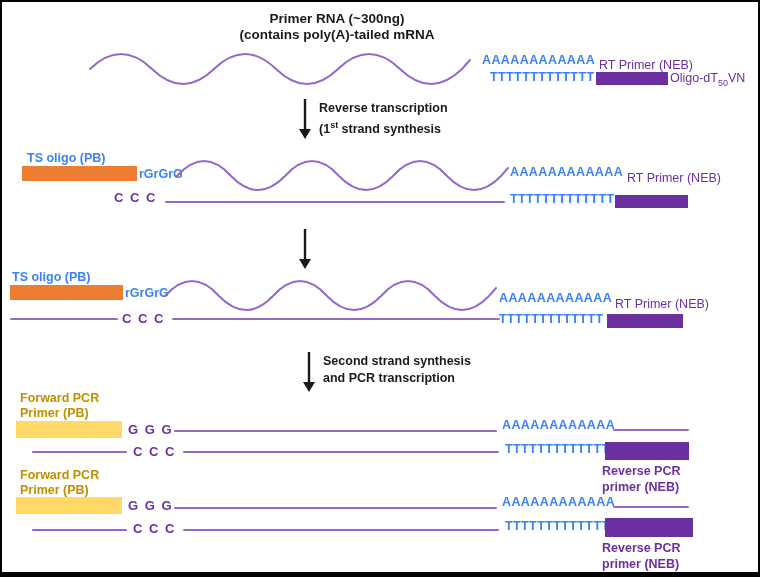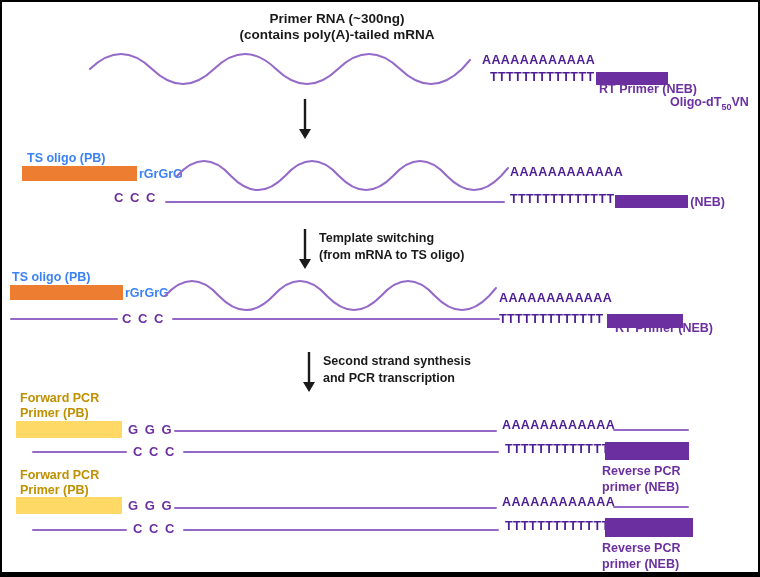--- a/index.html
+++ b/index.html
@@ -5,22 +5,22 @@
   html,body{margin:0;padding:0;background:#fff;}
   .frame{
     position:relative;width:760px;height:577px;box-sizing:border-box;
     background:#fff;border:2px solid #000;border-bottom-width:5px;
     font-family:"Liberation Sans",sans-serif;overflow:hidden;
   }
   .abs{position:absolute;}
   .title{font-weight:bold;font-size:13.5px;line-height:16px;color:#1a1a1a;text-align:center;white-space:nowrap;}
   .steptext{font-weight:bold;font-size:12.5px;line-height:17px;color:#1a1a1a;white-space:nowrap;}
   .steptext sup{font-size:9px;}
-  .seq{color:#4c1d95;font-weight:bold;font-size:12.5px;letter-spacing:0.4px;white-space:nowrap;}
-  .plabel{color:#6b2fa0;font-weight:bold;font-size:12.5px;white-space:nowrap;margin-top:24px;}
+  .seq{color:#3b82f6;font-weight:bold;font-size:12.5px;letter-spacing:0.4px;white-space:nowrap;}
+  .plabel{color:#6b2fa0;font-weight:normal;font-size:12.5px;white-space:nowrap;}
   .plabel sub{font-size:9px;}
   .gc{color:#6b2fa0;font-weight:bold;font-size:13px;letter-spacing:1.5px;white-space:nowrap;}
   .olabel{color:#3b82f6;font-weight:bold;font-size:12.5px;white-space:nowrap;}
   .glabel{color:#bf9000;font-weight:bold;font-size:12.5px;line-height:15px;white-space:nowrap;}
   .pbox{background:#6b2fa0;}
   .obox{background:#ed7d31;}
   .ybox{background:#ffd966;}
   .sline{height:2px;background:#9469c8;border-radius:2px;}
   .revlabel{color:#6b2fa0;font-weight:bold;font-size:12.5px;line-height:16px;white-space:nowrap;}
 </style>
@@ -41,44 +41,44 @@
   <div class="abs seq" style="left:480px;top:51px;">AAAAAAAAAAAA</div>
   <div class="abs plabel" style="left:597px;top:56px;">RT Primer (NEB)</div>
   <div class="abs seq" style="left:488px;top:68px;">TTTTTTTTTTTTT</div>
   <div class="abs pbox" style="left:594px;top:70px;width:72px;height:13px;"></div>
   <div class="abs plabel" style="left:668px;top:69px;"><span>Oligo-dT</span><sub>50</sub><span>VN</span></div>
 
   <svg class="abs" style="left:295px;top:96px;" width="16" height="42">
     <line x1="8" y1="1" x2="8" y2="32" stroke="#1a1a1a" stroke-width="2.4"></line>
     <polygon points="2,31 14,31 8,41" fill="#1a1a1a"></polygon>
   </svg>
+  <div class="abs steptext" style="left:317px;top:98px;">
+    <div>Reverse transcription</div>
+    <div><span>(1</span><sup>st</sup><span> strand synthesis</span></div>
+  </div>
 
   <div class="abs olabel" style="left:25px;top:149px;">TS oligo (PB)</div>
   <div class="abs obox" style="left:20px;top:164px;width:115px;height:15px;"></div>
   <div class="abs olabel" style="left:137px;top:165px;">rGrGrG</div>
 
   <svg class="abs" style="left:172px;top:150px;" width="340" height="46">
     <path d="M 3 24 Q 30 -6 57 24 Q 84 52 111 24 Q 138 -6 165 24 Q 192 52 219 24 Q 246 -6 273 24 Q 300 52 327 24 l 7 -8" fill="none" stroke="#9469c8" stroke-width="2" stroke-linecap="round"></path>
   </svg>
 
   <div class="abs seq" style="left:508px;top:163px;">AAAAAAAAAAAA</div>
   <div class="abs plabel" style="left:625px;top:169px;">RT Primer (NEB)</div>
   <div class="abs gc" style="left:112px;top:188px;">C C C</div>
   <div class="abs sline" style="left:163px;top:199px;width:340px;"></div>
   <div class="abs seq" style="left:508px;top:190px;">TTTTTTTTTTTTT</div>
   <div class="abs pbox" style="left:613px;top:193px;width:73px;height:13px;"></div>
 
   <svg class="abs" style="left:295px;top:226px;" width="16" height="42">
     <line x1="8" y1="1" x2="8" y2="32" stroke="#1a1a1a" stroke-width="2.4"></line>
     <polygon points="2,31 14,31 8,41" fill="#1a1a1a"></polygon>
   </svg>
-  <div class="abs steptext" style="left:317px;top:228px;">
-    <div>Template switching</div>
-    <div>(from mRNA to TS oligo)</div>
-  </div>
 
   <div class="abs olabel" style="left:10px;top:268px;">TS oligo (PB)</div>
   <div class="abs obox" style="left:8px;top:283px;width:113px;height:15px;"></div>
   <div class="abs olabel" style="left:123px;top:284px;">rGrGrG</div>
 
   <svg class="abs" style="left:160px;top:270px;" width="340" height="46">
     <path d="M 3 24 Q 30 -6 57 24 Q 84 52 111 24 Q 138 -6 165 24 Q 192 52 219 24 Q 246 -6 273 24 Q 300 52 327 24 l 7 -8" fill="none" stroke="#9469c8" stroke-width="2" stroke-linecap="round"></path>
   </svg>
 
   <div class="abs seq" style="left:497px;top:289px;">AAAAAAAAAAAA</div>

